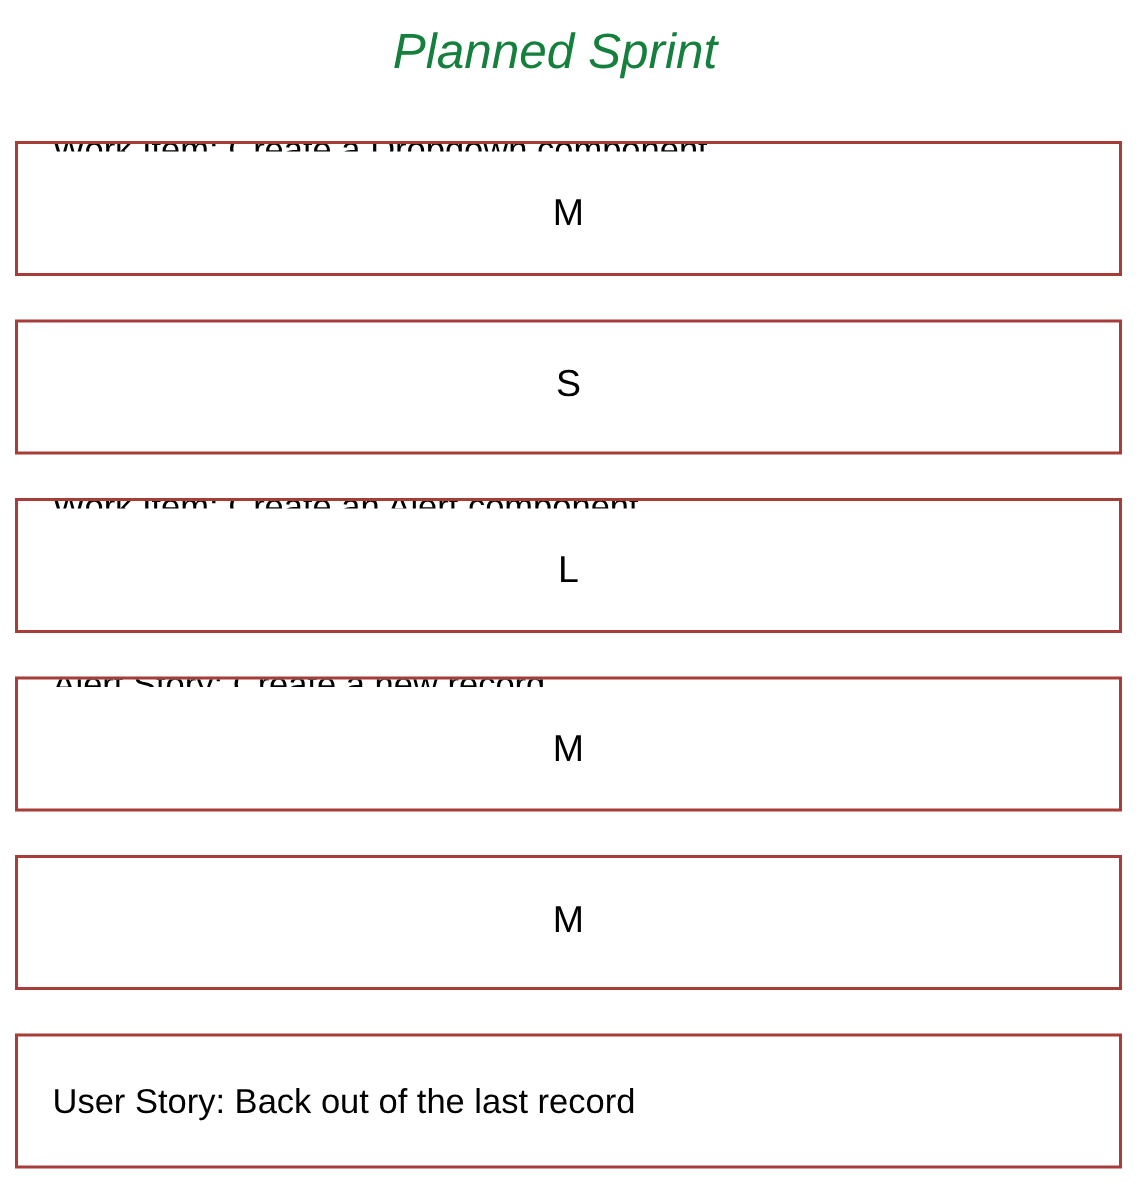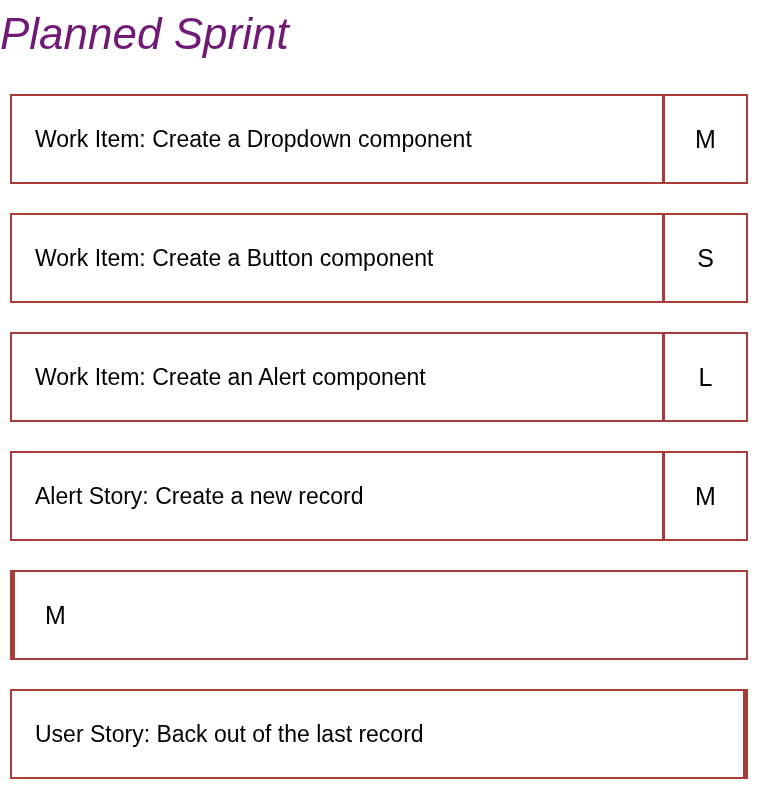--- a/index.html
+++ b/index.html
@@ -20,47 +20,48 @@
     width: 764px;
     height: 790px;
     box-sizing: border-box;
   }
 
   .board-title {
     position: absolute;
     left: 0;
     top: 14px;
     width: 740px;
-    text-align: left;
+    text-align: center;
     font-family: "Liberation Sans", sans-serif;
     font-style: italic;
     font-weight: 400;
-    font-size: 44px;
+    font-size: 33px;
     line-height: 40px;
-    color: #701a75;
+    color: #15803d;
     letter-spacing: 0px;
     white-space: nowrap;
   }
 
   .card-list {
     position: absolute;
     left: 10px;
     top: 94px;
     width: 738px;
   }
 
   .card {
     position: relative;
     box-sizing: border-box;
     width: 738px;
     height: 90px;
     margin-bottom: 29px;
     border: 2px solid #a83c38;
     background: #ffffff;
     display: flex;
+    flex-direction: column;
     align-items: stretch;
   }
 
   .card:last-child {
     margin-bottom: 12px;
   }
 
   .card-title-cell {
     flex: 1 1 auto;
     display: flex;
@@ -120,23 +121,20 @@
       <div class="card-title-cell">
         <span class="card-title-text">Work Item: Create a Dropdown component</span>
       </div>
       <div class="card-divider"></div>
       <div class="card-size-cell">
         <span class="card-size-text">M</span>
       </div>
     </div>
 
     <div class="card">
-      <div class="card-title-cell">
-        <span class="card-title-text">Work Item: Create a Button component</span>
-      </div>
       <div class="card-divider"></div>
       <div class="card-size-cell">
         <span class="card-size-text">S</span>
       </div>
     </div>
 
     <div class="card">
       <div class="card-title-cell">
         <span class="card-title-text">Work Item: Create an Alert component</span>
       </div>

